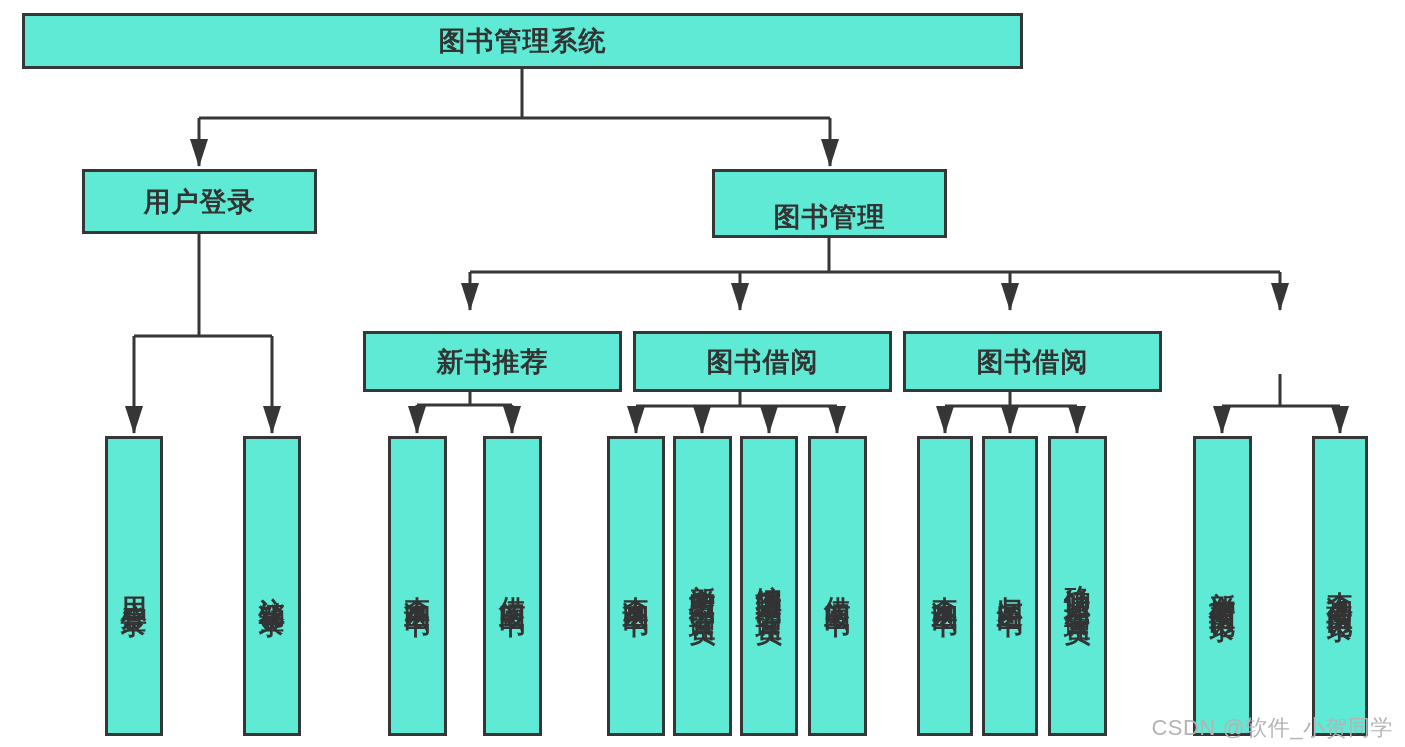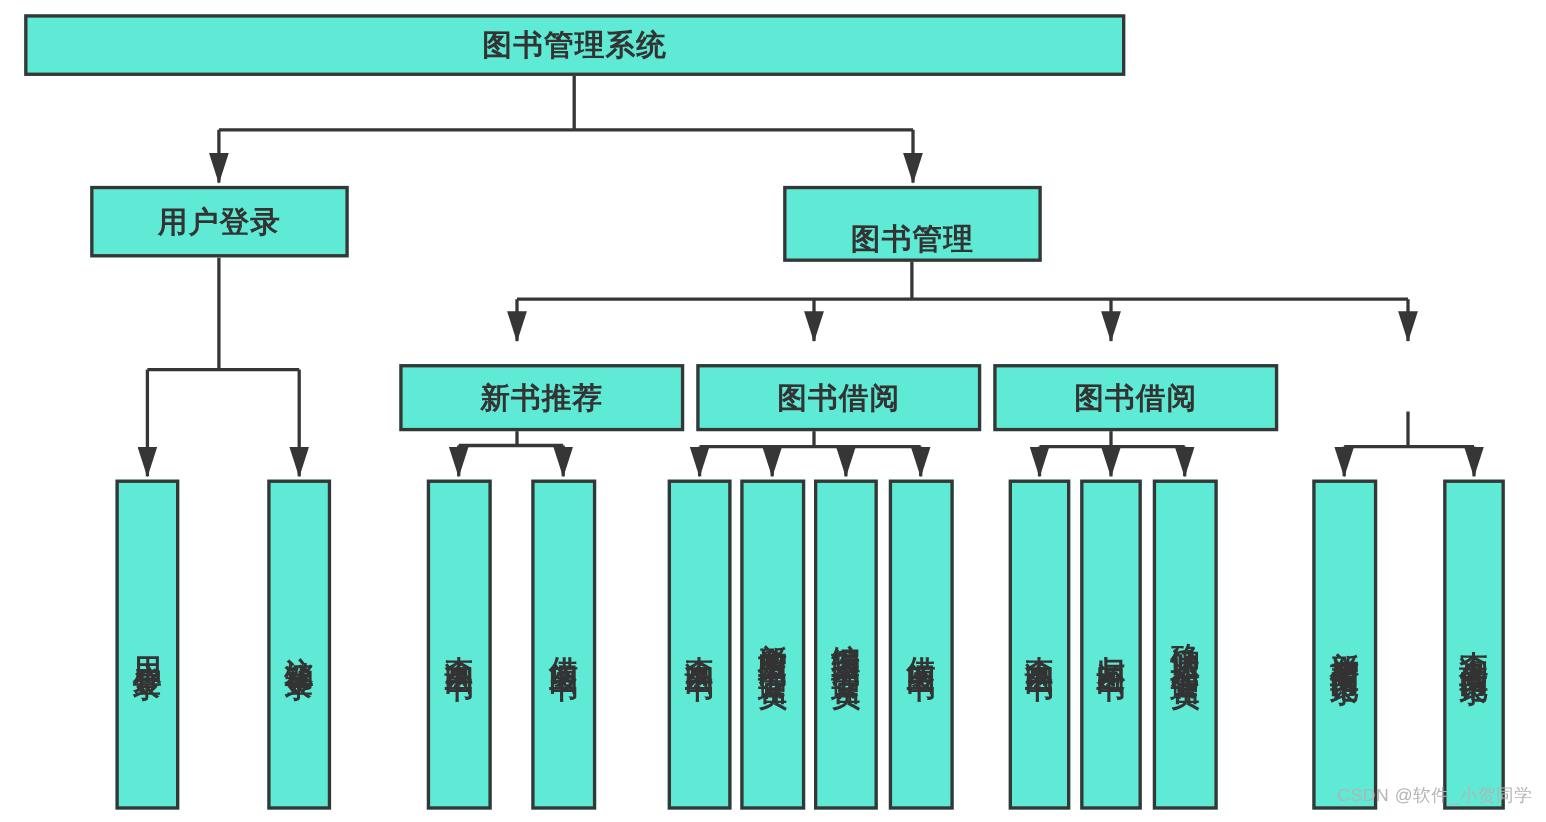--- a/index.html
+++ b/index.html
@@ -62,21 +62,21 @@
   #n-leaf-7{left:808px;width:59px;}
   #n-leaf-8{left:917px;width:56px;}
   #n-leaf-9{left:982px;width:56px;}
   #n-leaf-10{left:1048px;width:59px;}
   #n-leaf-11{left:1193px;width:59px;}
   #n-leaf-12{left:1312px;width:56px;}
   #watermark{
     position:absolute;
     right:12px;
     top:713px;
-    font-size:16px;
+    font-size:22px;
     letter-spacing:0.5px;
     color:var(--wm);
     z-index:5;
     white-space:nowrap;
   }
 </style>
 </head>
 <body>
 
 <div id="canvas">

